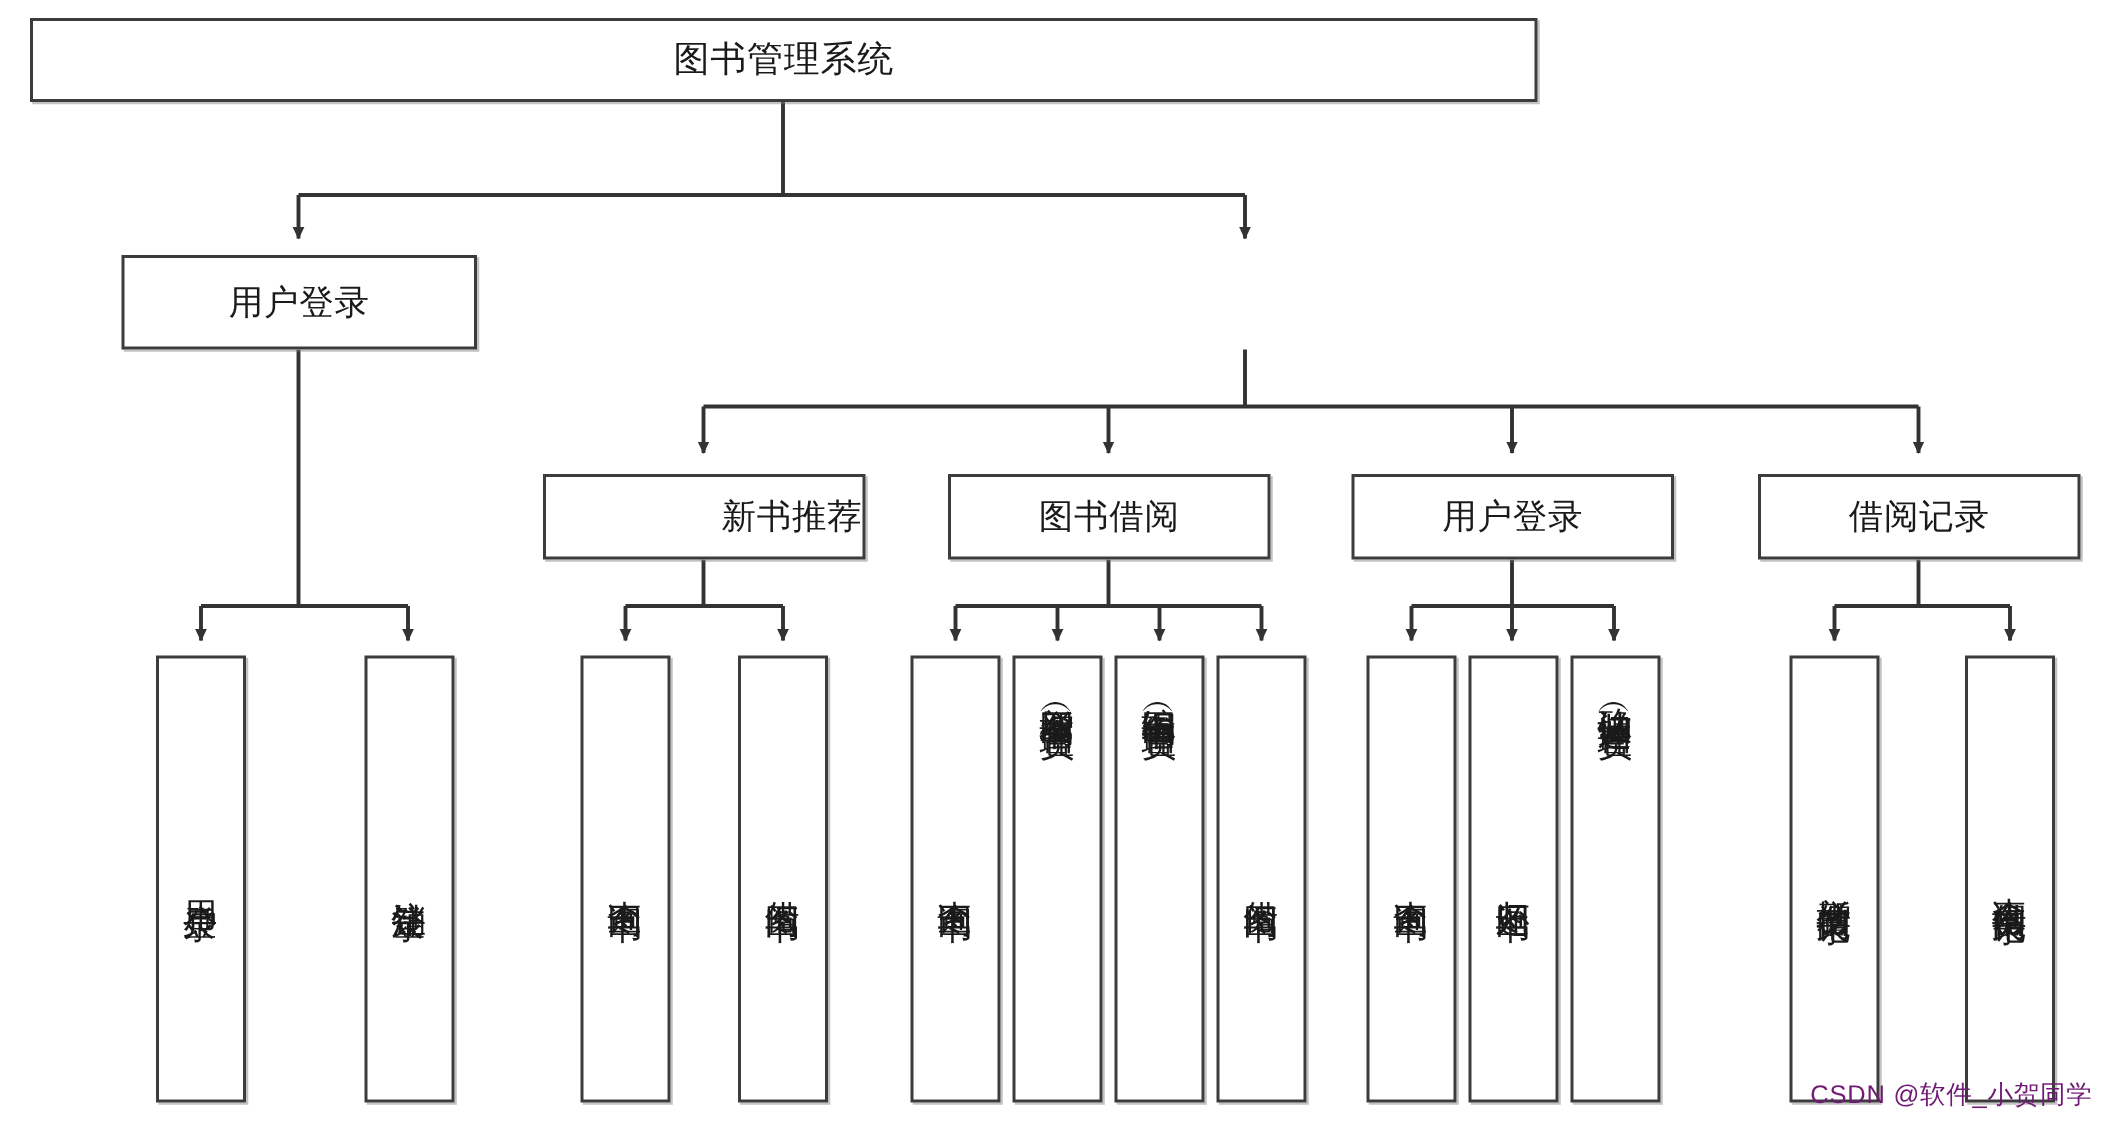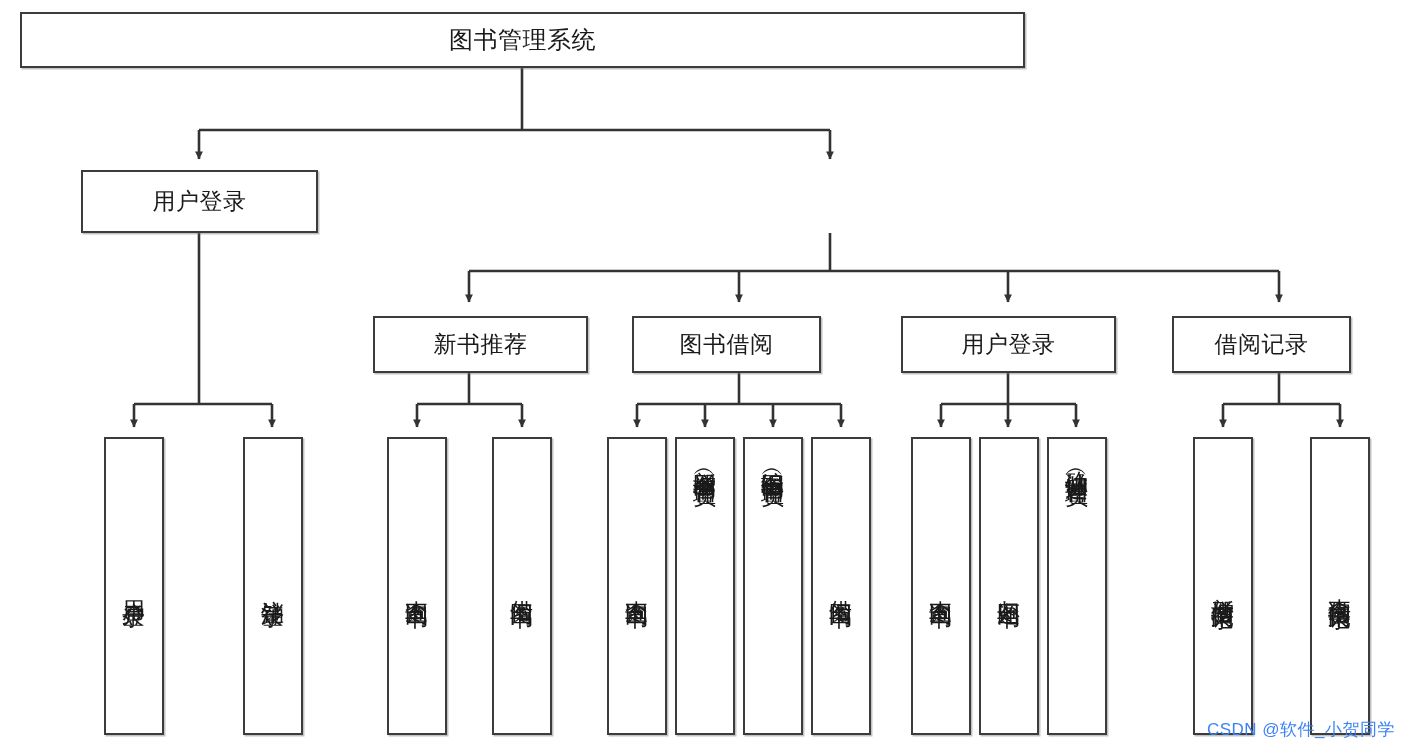--- a/index.html
+++ b/index.html
@@ -68,21 +68,21 @@
   }
   .node.vert.centered {
     align-items: center;
     padding-top: 0;
   }
   #watermark {
     position: absolute;
     right: 10px;
     bottom: 6px;
     font-size: 17px;
-    color: #3b82f6;
+    color: #701a75;
     letter-spacing: 0.5px;
     white-space: nowrap;
   }
 </style>
 </head>
 <body>
 
 <div id="diagram-root">
 
   <svg id="edges-layer" viewBox="0 0 1405 747" width="1405" height="747">
@@ -136,30 +136,30 @@
   </svg>
 
   <div class="node horiz root" style="left:20px; top:12px; width:1005px; height:56px;">
     <span class="node-label">图书管理系统</span>
   </div>
 
   <div class="node horiz" style="left:81px; top:170px; width:237px; height:63px;">
     <span class="node-label">用户登录</span>
   </div>
 
-  <div class="node horiz" style="left:373px; top:316px; width:215px; height:57px;">
+  <div class="node horiz" style="left:362px; top:316px; width:215px; height:57px;justify-content:flex-end;">
     <span class="node-label">新书推荐</span>
   </div>
-  <div class="node horiz" style="left:632px; top:316px; width:189px; height:57px;">
+  <div class="node horiz" style="left:632px; top:316px; width:215px; height:57px;">
     <span class="node-label">图书借阅</span>
   </div>
   <div class="node horiz" style="left:901px; top:316px; width:215px; height:57px;">
     <span class="node-label">用户登录</span>
   </div>
-  <div class="node horiz" style="left:1172px; top:316px; width:179px; height:57px;">
+  <div class="node horiz" style="left:1172px; top:316px; width:215px; height:57px;">
     <span class="node-label">借阅记录</span>
   </div>
 
   <div class="node vert centered" style="left:104px; top:437px; width:60px; height:298px;">
     <span class="node-label">用户登录</span>
   </div>
   <div class="node vert centered" style="left:243px; top:437px; width:60px; height:298px;">
     <span class="node-label">注销登录</span>
   </div>
 

